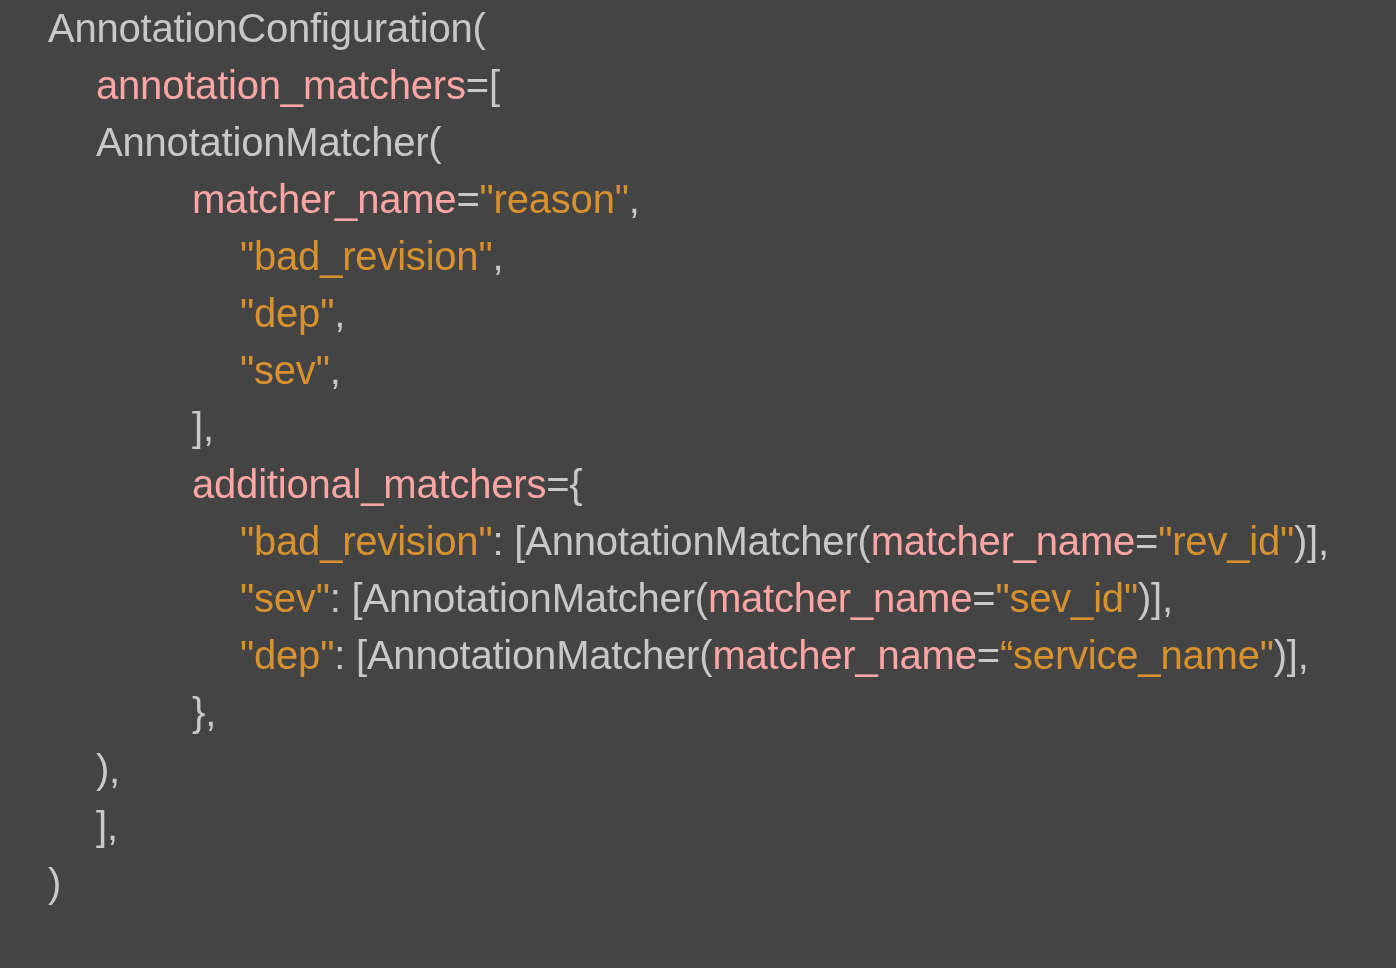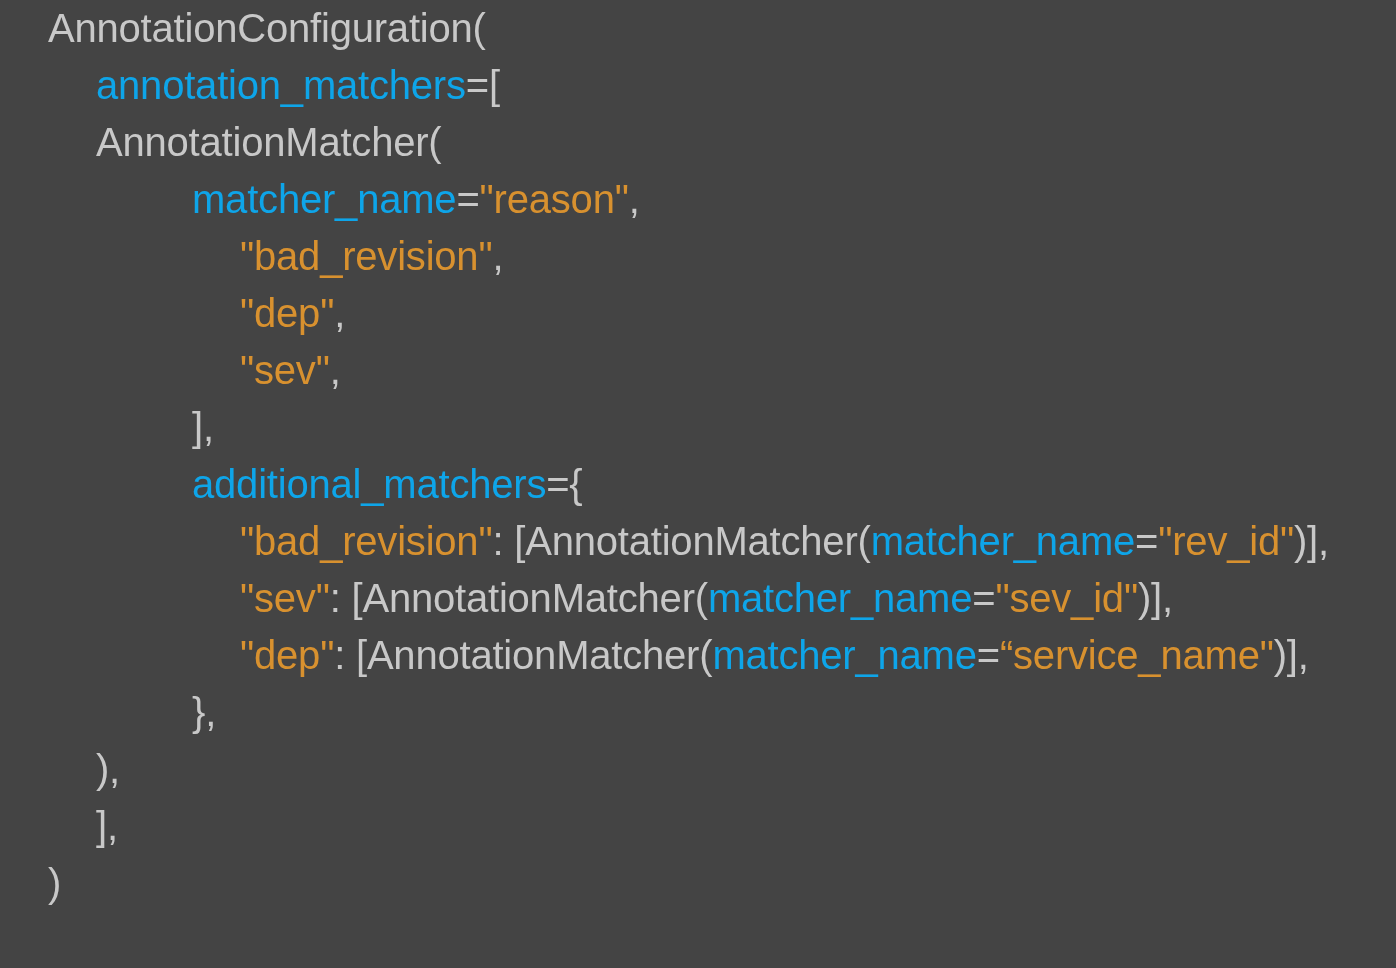--- a/index.html
+++ b/index.html
@@ -36,21 +36,21 @@
     box-sizing: border-box;
   }
   
   .ind0 { padding-left: 8px; }
   .ind1 { padding-left: 56px; }
   .ind2 { padding-left: 56px; }
   .ind3 { padding-left: 152px; }
   .ind4 { padding-left: 200px; }
 
   .tok-plain  { color: #c8c8c8; }
-  .tok-key    { color: #0ea5e9; }
+  .tok-key    { color: #fca5a5; }
   .tok-string { color: #d8912f; }
 </style>
 </head>
 <body>
 
 <div id="code-block">
     <div class="code-line ind0"><span class="tok-plain">AnnotationConfiguration(</span></div>
     <div class="code-line ind1"><span class="tok-key">annotation_matchers</span><span class="tok-plain">=[</span></div>
     <div class="code-line ind2"><span class="tok-plain">AnnotationMatcher(</span></div>
     <div class="code-line ind3"><span class="tok-key">matcher_name</span><span class="tok-plain">=</span><span class="tok-string">"reason"</span><span class="tok-plain">,</span></div>

